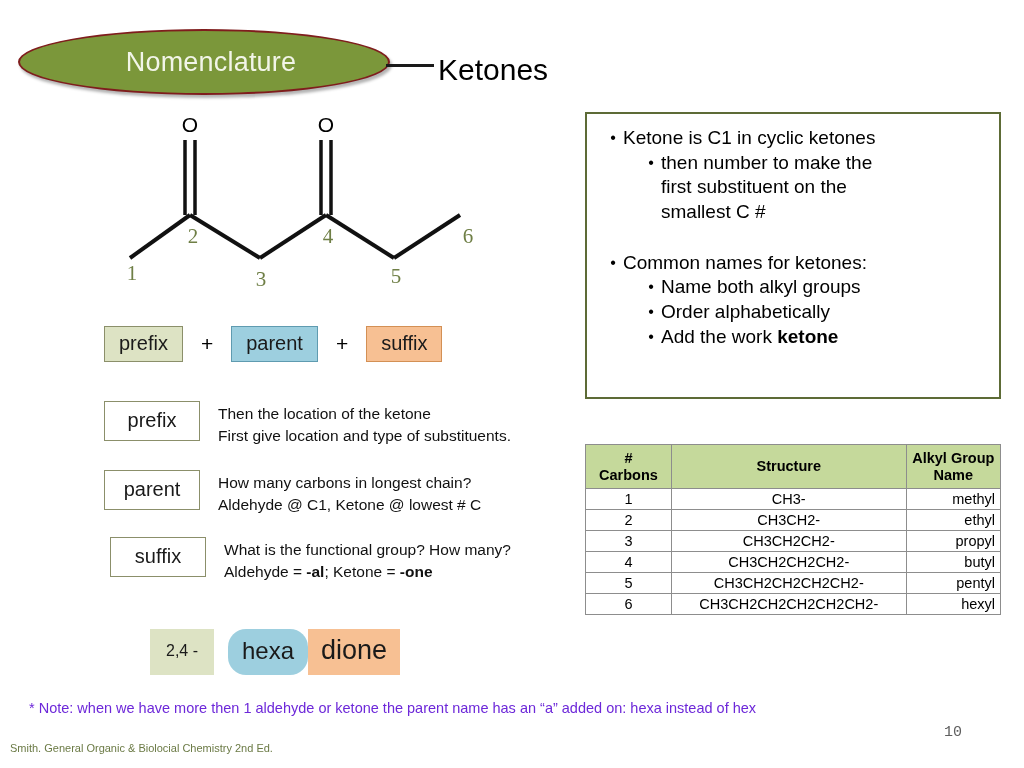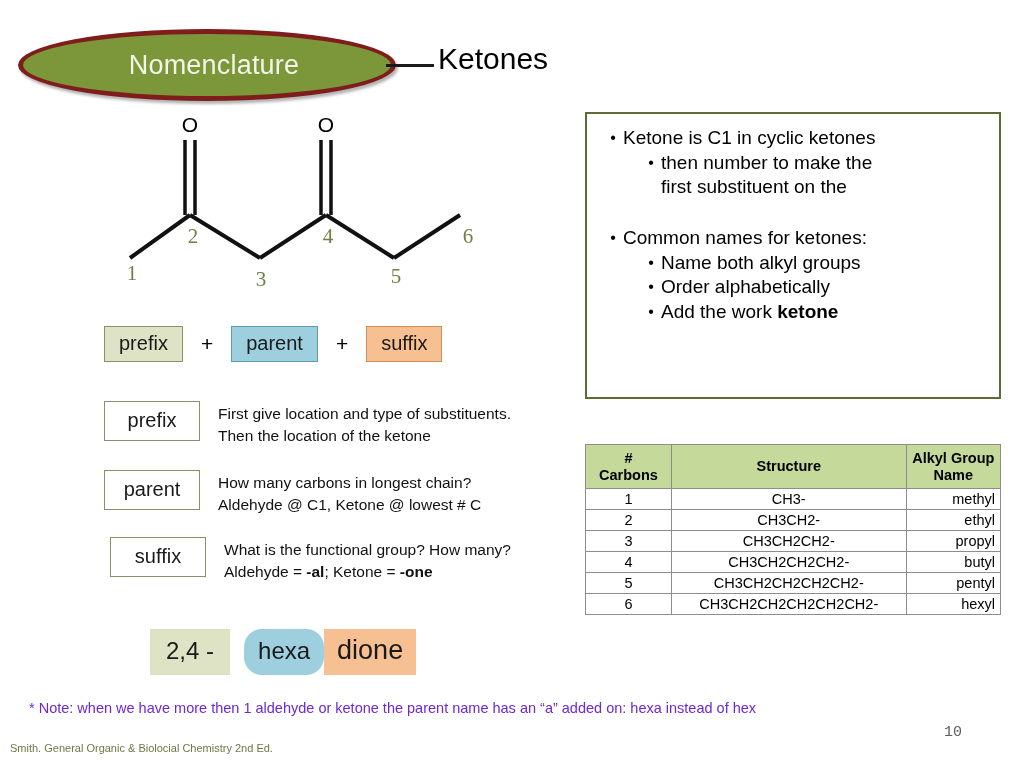--- a/index.html
+++ b/index.html
@@ -18,21 +18,21 @@
   }
 
   
   #title-ellipse {
     position: absolute;
     left: 18px;
     top: 29px;
     width: 368px;
     height: 62px;
     background: #7b973a;
-    border: 5px solid #7f1d1d;
+    border: 2px solid #7f1d1d;
     border-radius: 50% / 50%;
     box-shadow: 2px 3px 3px rgba(0,0,0,0.30);
   }
   #title-ellipse-label {
     position: absolute;
     left: 0;
     top: 0;
     width: 100%;
     height: 100%;
     display: flex;
@@ -48,21 +48,21 @@
     position: absolute;
     left: 386px;
     top: 64px;
     width: 48px;
     height: 3px;
     background: #1a1a1a;
   }
   #title-subject {
     position: absolute;
     left: 438px;
-    top: 42px;
+    top: 53px;
     font-size: 30px;
     color: #000;
     white-space: nowrap;
   }
 
   
   #molecule {
     position: absolute;
     left: 100px;
     top: 110px;
@@ -207,21 +207,21 @@
   }
   .name-chip {
     display: flex;
     align-items: center;
     justify-content: center;
     line-height: 1;
     color: #1a1a1a;
   }
   #name-prefix {
     background: #dde3c4;
-    font-size: 24px;
+    font-size: 16px;
     padding: 10px 16px 12px 16px;
     margin-right: 14px;
   }
   #name-parent {
     background: #9dcfdf;
     font-size: 24px;
     padding: 10px 14px 12px 14px;
     border-radius: 18px;
   }
   #name-suffix {
@@ -306,22 +306,22 @@
   <div class="chip green">prefix</div>
   <div class="plus">+</div>
   <div class="chip blue">parent</div>
   <div class="plus">+</div>
   <div class="chip orange">suffix</div>
 </div>
 
 <div class="def-row" id="def-prefix">
   <div class="def-box">prefix</div>
   <div class="def-text">
+    <div>Then the location of the ketone</div>
     <div>First give location and type of substituents.</div>
-    <div>Then the location of the ketone</div>
   </div>
 </div>
 
 <div class="def-row" id="def-parent">
   <div class="def-box">parent</div>
   <div class="def-text">
     <div>How many carbons in longest chain?</div>
     <div>Aldehyde @ C1, Ketone @ lowest # C</div>
   </div>
 </div>
@@ -337,20 +337,21 @@
 <div id="bullet-box">
   <div class="bl lvl1">
     <span class="dot">•</span>
     <span class="txt">Ketone is C1 in cyclic ketones</span>
   </div>
   <div class="bl lvl2">
     <span class="dot">•</span>
     <span class="txt">
       <div>then number to make the</div>
       <div>first substituent on  the</div>
+      <div>smallest C #</div>
     </span>
   </div>
 
   <div class="bl-gap"></div>
 
   <div class="bl lvl1">
     <span class="dot">•</span>
     <span class="txt">Common names for ketones:</span>
   </div>
   <div class="bl lvl2">

